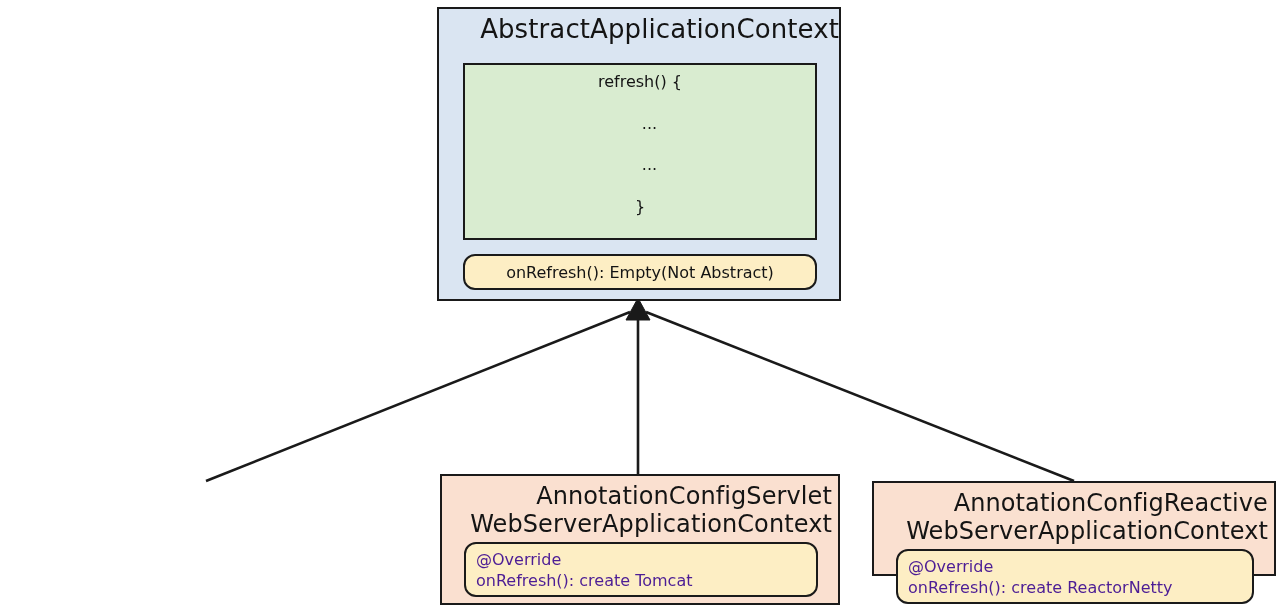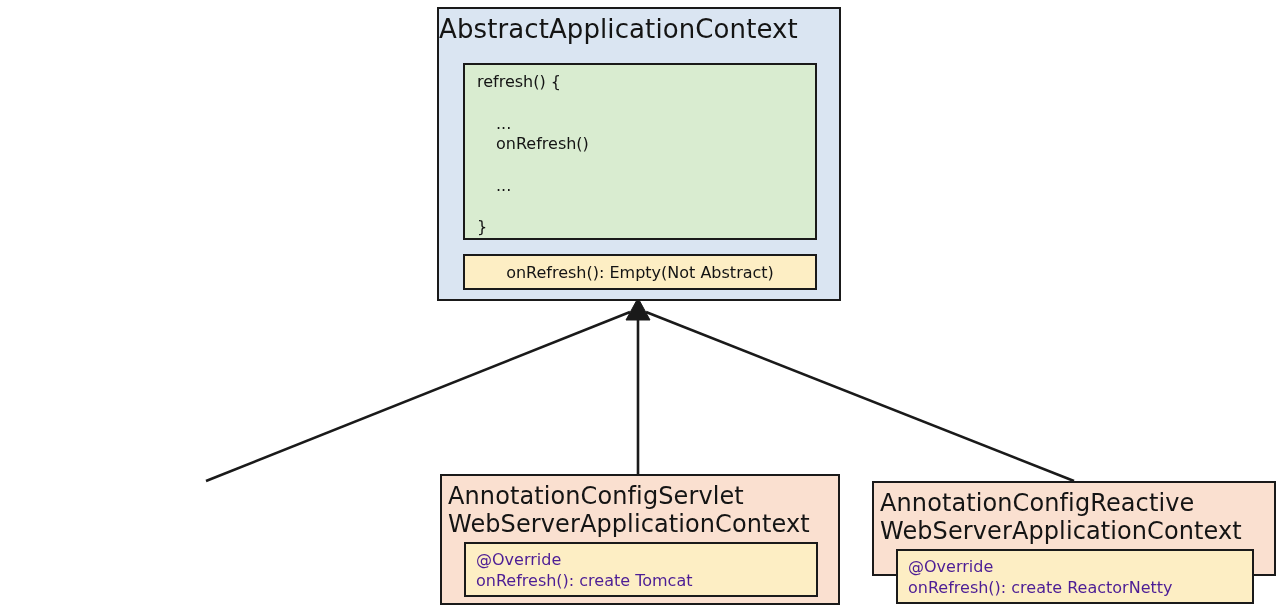--- a/index.html
+++ b/index.html
@@ -30,21 +30,21 @@
     border: 2px solid #1a1a1a;
   }
   .node-parent {
     background: #dae5f2;
   }
   .node-child {
     background: #fae0d0;
   }
 
   .node-title {
-    text-align: left;
+    text-align: right;
     color: #141414;
     font-size: 25px;
     line-height: 29px;
     letter-spacing: 0.1px;
     white-space: pre-line;
   }
   .node-parent .node-title {
     font-size: 26px;
     padding: 6px 0 7px 0;
   }
@@ -59,20 +59,21 @@
     position: absolute;
     box-sizing: border-box;
     border: 2px solid #1a1a1a;
   }
   .pane-code {
     background: #d9ecd0;
     padding: 7px 12px 0 12px;
   }
   .pane-method {
     background: #fdeec4;
+    border-radius: 12px;
   }
 
   .code-line {
     color: #141414;
     font-size: 16px;
     line-height: 20.5px;
     white-space: pre;
   }
   .code-indent {
     padding-left: 19px;
@@ -108,25 +109,24 @@
       <line x1="638" y1="481" x2="638" y2="312"></line>
       <line x1="1074" y1="481" x2="646" y2="312"></line>
     </g>
     <polygon points="638,298 626,320 650,320" fill="#1a1a1a" stroke="#1a1a1a" stroke-width="1"></polygon>
   </svg>
 
   <div class="node node-parent" style="left:437px; top:7px; width:404px; height:294px;">
 
     <div class="node-title">AbstractApplicationContext</div>
 
-    <div class="pane pane-code" style="left:24px; top:54px; width:354px; height:177px;">
+    <div class="pane pane-code" style="left:24px; top:54px; width:354px; height:177px;text-align:center;">
       <div class="code-line">refresh() {</div>
       <div class="code-gap"></div>
       <div class="code-line code-indent">...</div>
-      <div class="code-line code-indent">onRefresh()</div>
       <div class="code-gap"></div>
       <div class="code-line code-indent">...</div>
       <div class="code-gap"></div>
       <div class="code-line">}</div>
     </div>
 
     <div class="pane pane-method" style="left:24px; top:245px; width:354px; height:36px;">
       <div class="method-text-center">onRefresh(): Empty(Not Abstract)</div>
     </div>
   </div>

